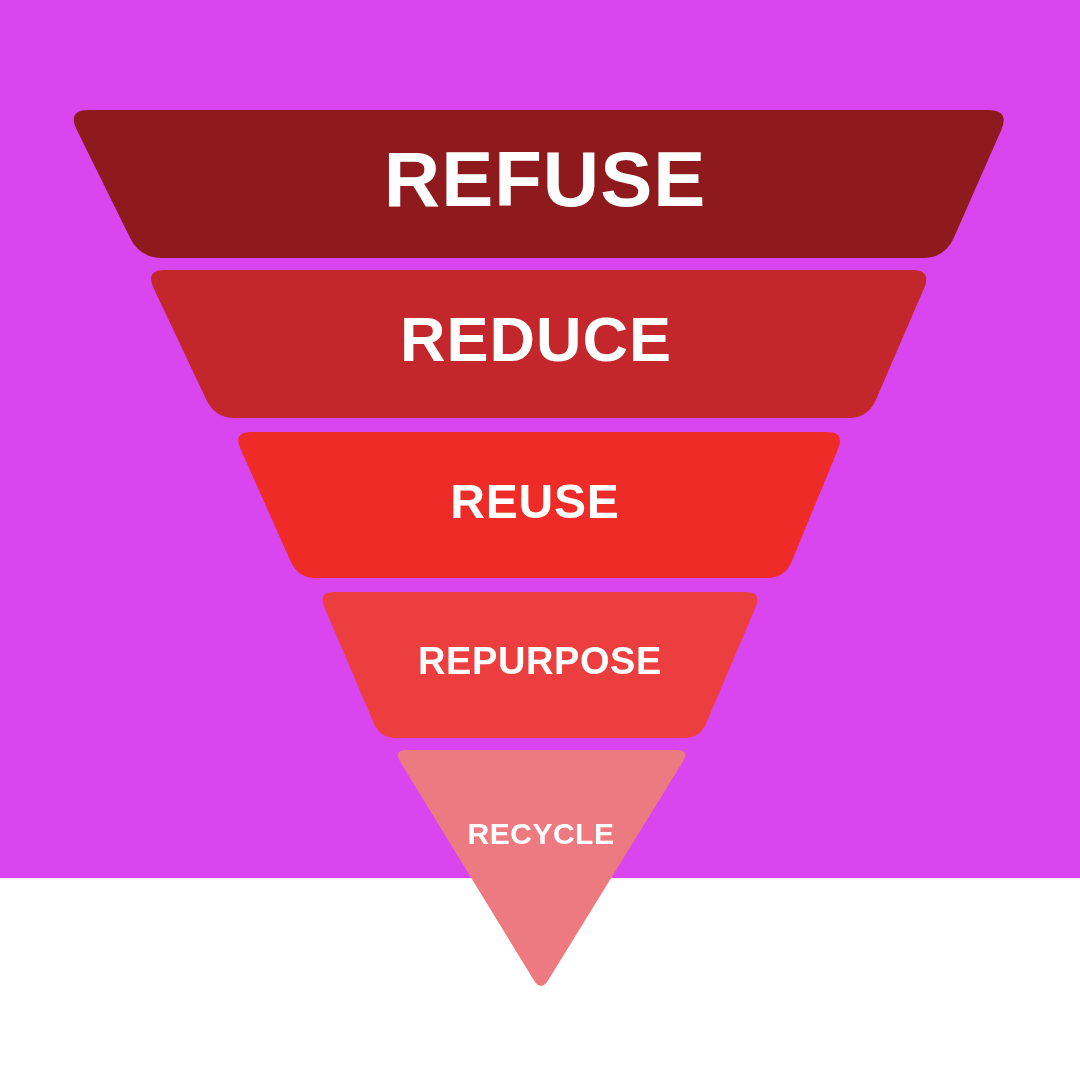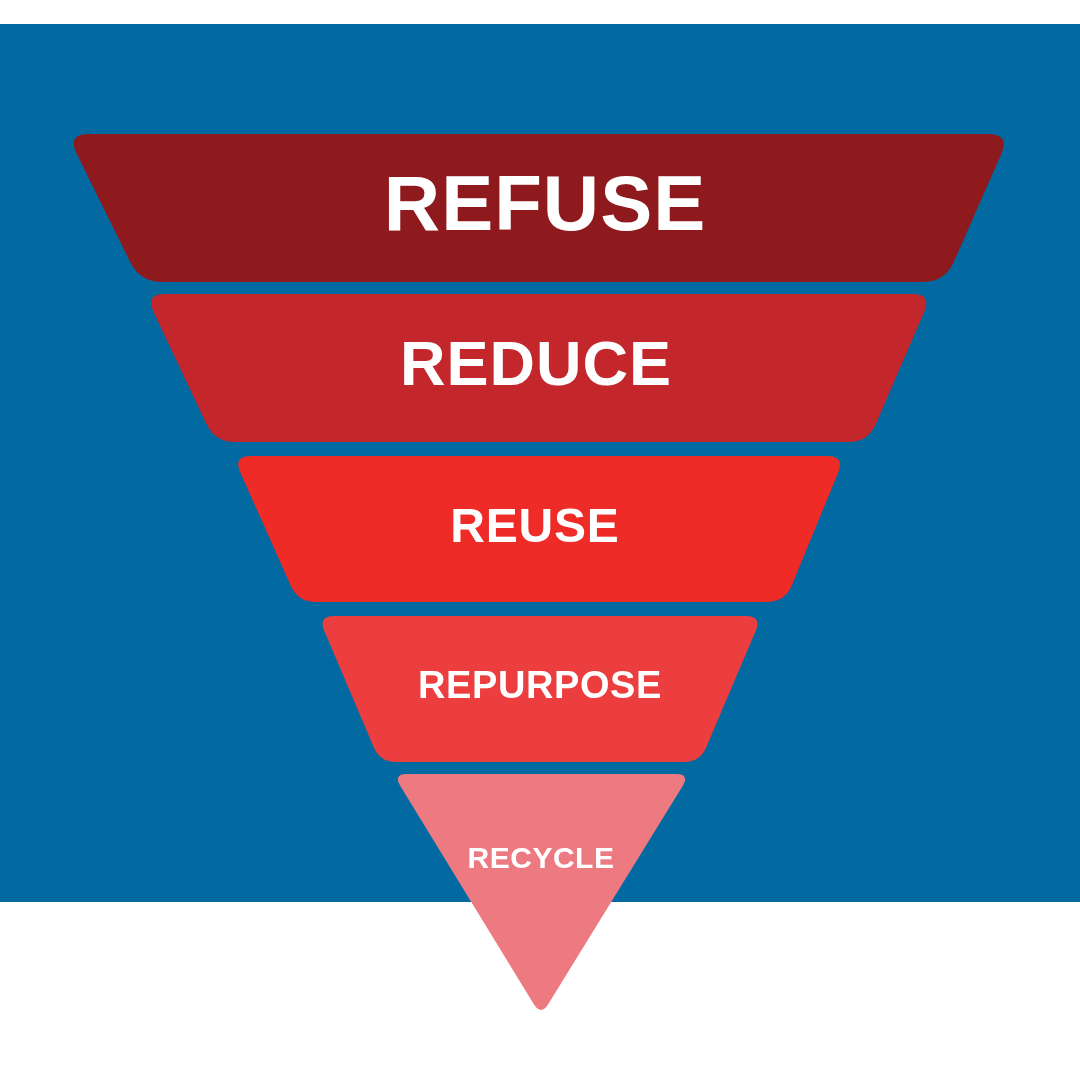--- a/index.html
+++ b/index.html
@@ -10,22 +10,21 @@
   body {
     width: 1080px;
     height: 1080px;
     overflow: hidden;
     font-family: "Liberation Sans", sans-serif;
   }
   #funnel-stage {
     position: relative;
     width: 1080px;
     height: 878px;
-    background: #0369a1;
-    margin-top: 24px;
+    background: #d946ef;
   }
   #funnel-svg {
     position: absolute;
     left: 0;
     top: 0;
     width: 1080px;
     height: 1080px;
     display: block;
   }
   .funnel-label {

